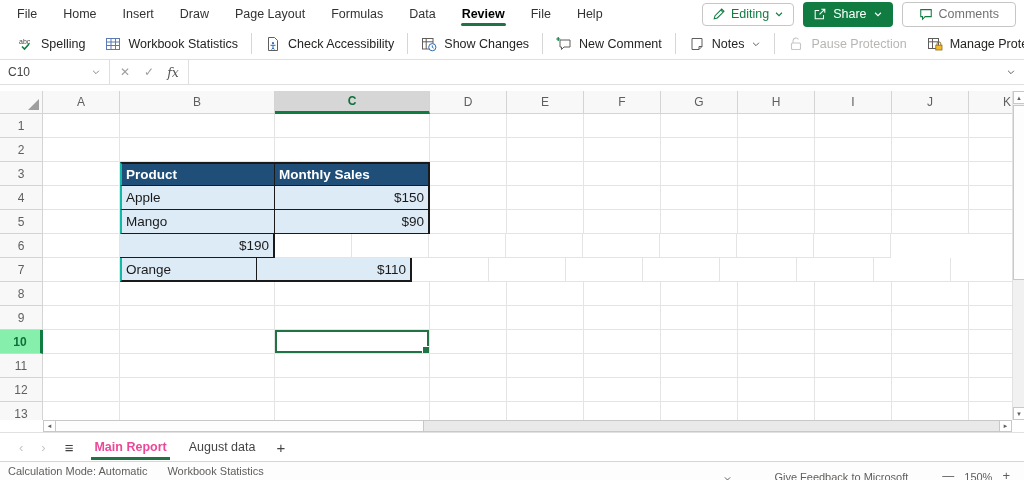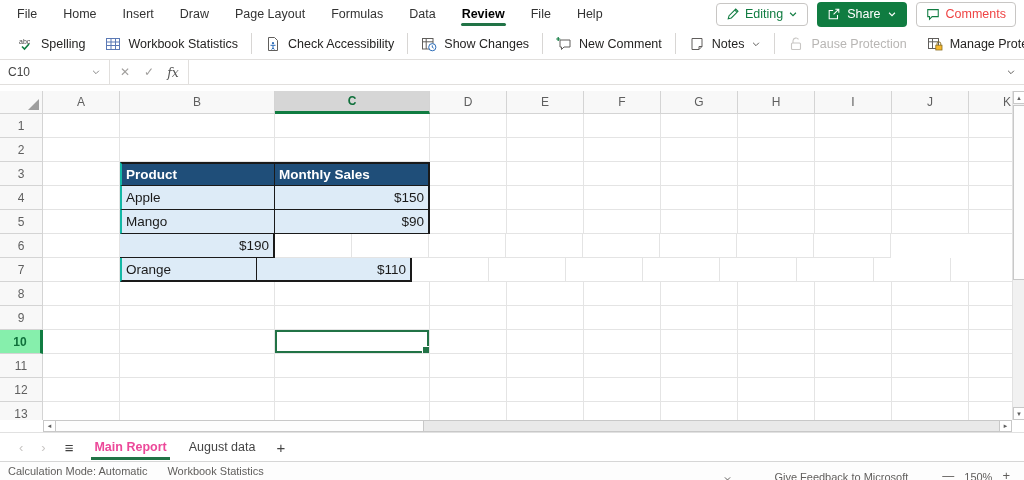--- a/index.html
+++ b/index.html
@@ -12,21 +12,21 @@
 
   
   .menubar { height: 28px; display: flex; align-items: center; background: #fff; padding-left: 4px; }
   .menu-tabs { display: flex; align-items: center; height: 28px; }
   .menu-tab { padding: 0 13px; font-size: 12.5px; color: #333; height: 28px; line-height: 28px; position: relative; cursor: pointer; white-space: nowrap; }
   .menu-tab.active { font-weight: 700; color: #000; }
   .menu-tab.active::after { content: ""; position: absolute; left: 12px; right: 12px; bottom: 2px; height: 3px; background: #217346; border-radius: 2px; }
   .menubar-right { margin-left: auto; display: flex; align-items: center; gap: 9px; padding-right: 8px; }
   .editing-btn { border: 1px solid #c8c6c4; border-radius: 4px; height: 23px; display: flex; align-items: center; gap: 5px; padding: 0 9px; color: #107C41; font-size: 12.5px; background: #fff; cursor: pointer; }
   .share-btn { background: #107C41; color: #fff; border-radius: 4px; height: 25px; padding: 0 10px; display: flex; align-items: center; gap: 6px; font-size: 12.5px; cursor: pointer; }
-  .comments-btn { border: 1px solid #c8c6c4; background: #fff; border-radius: 4px; height: 25px; color: #ef4444; display: flex; align-items: center; gap: 6px; padding: 0 9px; font-size: 12.5px; cursor: pointer; }
+  .comments-btn { border: 1px solid #c8c6c4; background: #fff; border-radius: 4px; height: 25px; color: #737373; display: flex; align-items: center; gap: 6px; padding: 0 16px; font-size: 12.5px; cursor: pointer; }
   .chev { width: 10px; height: 10px; }
 
   
   .ribbon { height: 32px; border-bottom: 1px solid #e1dfdd; display: flex; align-items: center; padding: 0 8px; background: #fff; }
   .ribbon-btn { display: flex; align-items: center; gap: 7px; padding: 0 10px; height: 27px; border-radius: 2px; font-size: 12.5px; color: #252423; white-space: nowrap; cursor: pointer; }
   .ribbon-btn.disabled { color: #b8b6b4; cursor: default; }
   .ribbon-sep { width: 1px; height: 21px; background: #d8d6d4; margin: 0 3px; flex: none; }
 
   
   .formulabar { height: 25px; display: flex; align-items: stretch; border-bottom: 1px solid #e1dfdd; background: #fff; }

